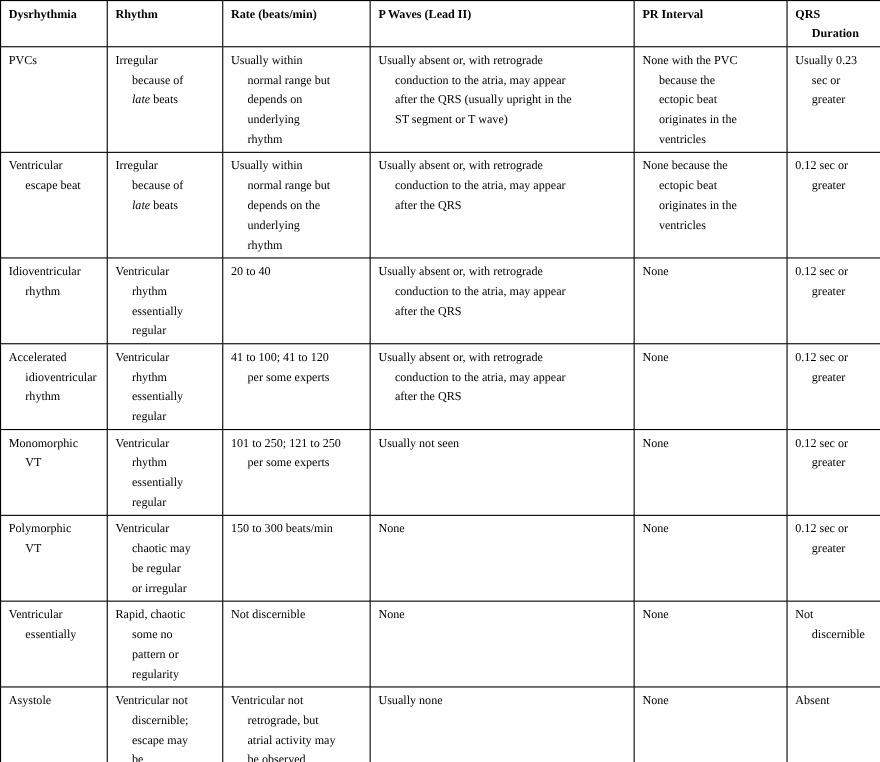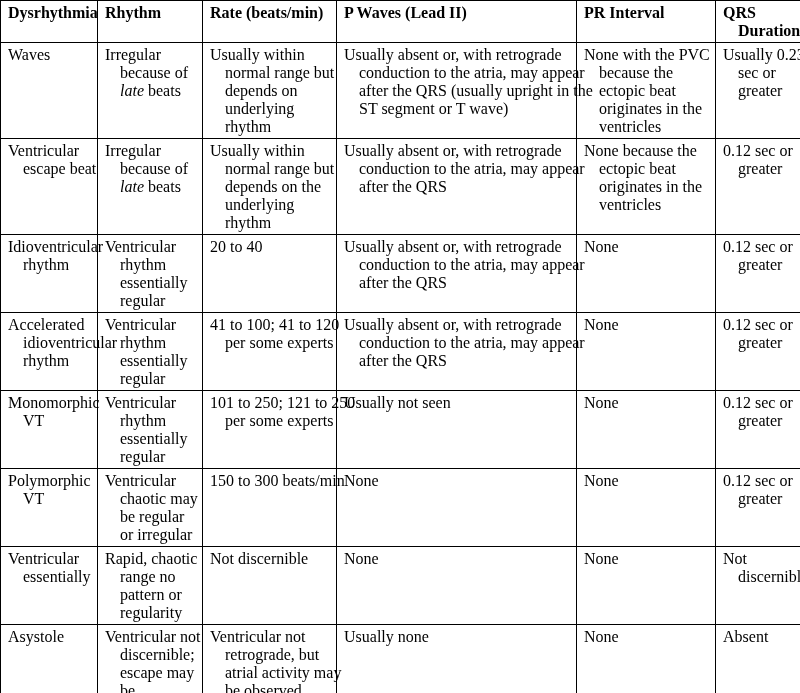--- a/index.html
+++ b/index.html
@@ -19,21 +19,21 @@
     table-layout: fixed;
     width: 806px; 
   }
   table.grid th,
   table.grid td {
     border: 1px solid #000000;
     vertical-align: top;
     text-align: left;
     padding: 3px 2px 2px 7px;
     font-family: "Liberation Serif", "DejaVu Serif", serif;
-    font-size: 16px;
+    font-size: 11px;
     line-height: 18px;
     color: #000000;
     overflow: visible;
   }
   table.grid th { font-weight: bold; }
 
   
   col.c1 { width: 97px; }
   col.c2 { width: 105px; }
   col.c3 { width: 134px; }
@@ -89,21 +89,21 @@
           </th>
           <th>
             <div class="ln"><span>QRS</span></div>
             <div class="ln cont"><span>Duration</span></div>
           </th>
         </tr>
     </thead>
     <tbody>
         <tr>
           <td>
-            <div class="ln"><span>Waves</span></div>
+            <div class="ln"><span>PVCs</span></div>
           </td>
           <td>
             <div class="ln"><span>Irregular</span></div>
             <div class="ln cont"><span>because of</span></div>
             <div class="ln cont"><i>late</i><span> beats</span></div>
           </td>
           <td>
             <div class="ln"><span>Usually within</span></div>
             <div class="ln cont"><span>normal range but</span></div>
             <div class="ln cont"><span>depends on</span></div>
@@ -269,21 +269,21 @@
             <div class="ln cont"><span>greater</span></div>
           </td>
         </tr>
         <tr>
           <td>
             <div class="ln"><span>Ventricular</span></div>
             <div class="ln cont"><span>essentially</span></div>
           </td>
           <td>
             <div class="ln"><span>Rapid, chaotic</span></div>
-            <div class="ln cont"><span>range no</span></div>
+            <div class="ln cont"><span>some no</span></div>
             <div class="ln cont"><span>pattern or</span></div>
             <div class="ln cont"><span>regularity</span></div>
           </td>
           <td>
             <div class="ln"><span>Not discernible</span></div>
           </td>
           <td>
             <div class="ln"><span>None</span></div>
           </td>
           <td>

